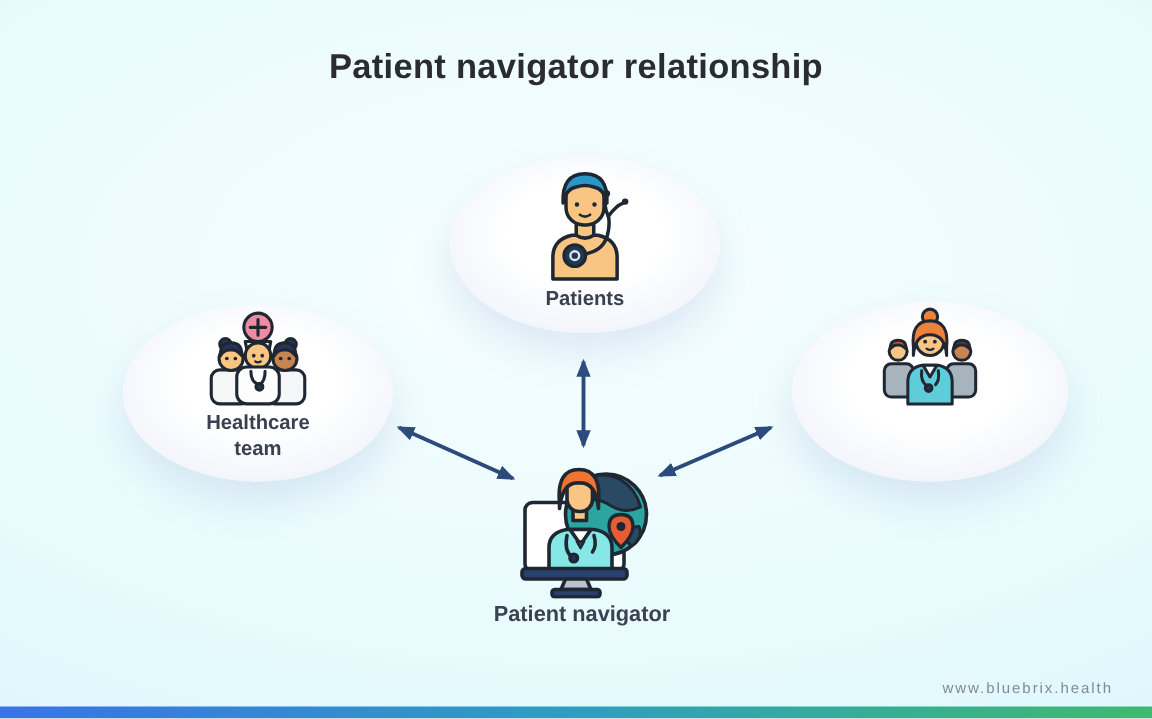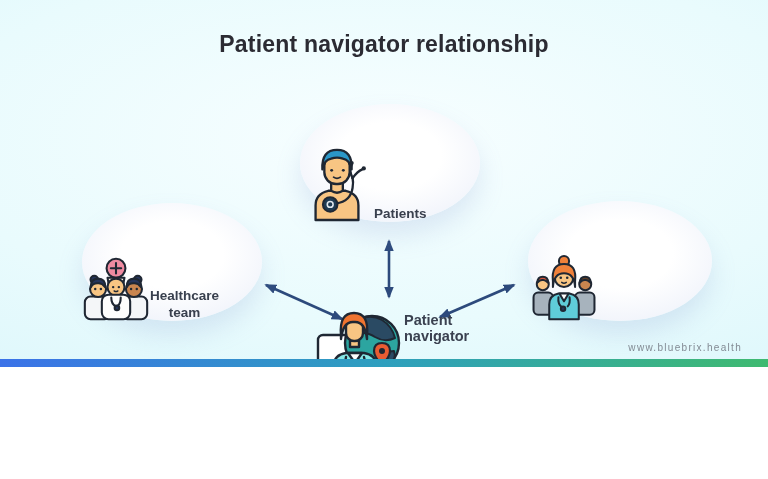--- a/index.html
+++ b/index.html
@@ -1,40 +1,40 @@
 <!DOCTYPE html>
 <html><head>
 <meta charset="utf-8">
 <style>
   * { margin:0; padding:0; box-sizing:border-box; }
   body { font-family:"Liberation Sans", sans-serif; }
   .canvas{
-    position:relative; width:768px; height:367px; overflow:hidden;
+    position:relative; width:768px; height:479px; overflow:hidden;
     background: radial-gradient(130% 110% at 50% 38%, #f7feff 0%, #e9fbfd 45%, #daf6fb 80%, #d4f4f9 100%);
     text-decoration: underline;
   }
   .title{
     position:absolute; top:31px; left:0; width:768px; text-align:center;
     font-size:23px; font-weight:bold; color:#2b2b33; letter-spacing:0.2px;
   }
   .node{
     position:absolute; border-radius:50%;
-    display:flex; flex-direction:row; align-items:flex-end;
+    display:flex; flex-direction:column; align-items:center;
     background: radial-gradient(95% 95% at 50% 44%, #ffffff 30%, #f1f4fb 62%, #dde4f5 88%, #d5ddf1 100%);
     box-shadow: 0 14px 26px rgba(125,150,205,0.20);
   }
   .node-patients  { left:300px; top:104px; width:180px; height:118px; padding-top:6px; }
   .node-healthcare{ left:82px;  top:203px; width:180px; height:118px; padding-top:4px; }
   .node-community { left:528px; top:201px; width:184px; height:120px; padding-top:2px; }
   .node-label{
     font-size:13.5px; font-weight:bold; color:#39404e; text-align:center; line-height:1.26; margin-top:2px;
   }
   .navigator{
     position:absolute; left:308px; top:309px; width:160px;
-    display:flex; align-items:flex-start;
+    display:flex; flex-direction:column; align-items:center;
   }
   .navigator-label{ font-size:14.5px; font-weight:bold; color:#3a4150; margin-top:3px; }
   .arrows{ position:absolute; left:0; top:0; pointer-events:none; }
   .footer-url{
     position:absolute; right:26px; bottom:14px;
     font-size:10px; letter-spacing:1.3px; color:#828a93;margin-top:40px;
   }
   .footer-bar{
     position:absolute; left:0; bottom:0; width:768px; height:8px;
     background: linear-gradient(90deg, #3b72e8 0%, #2e9fbe 50%, #3fba70 100%);

